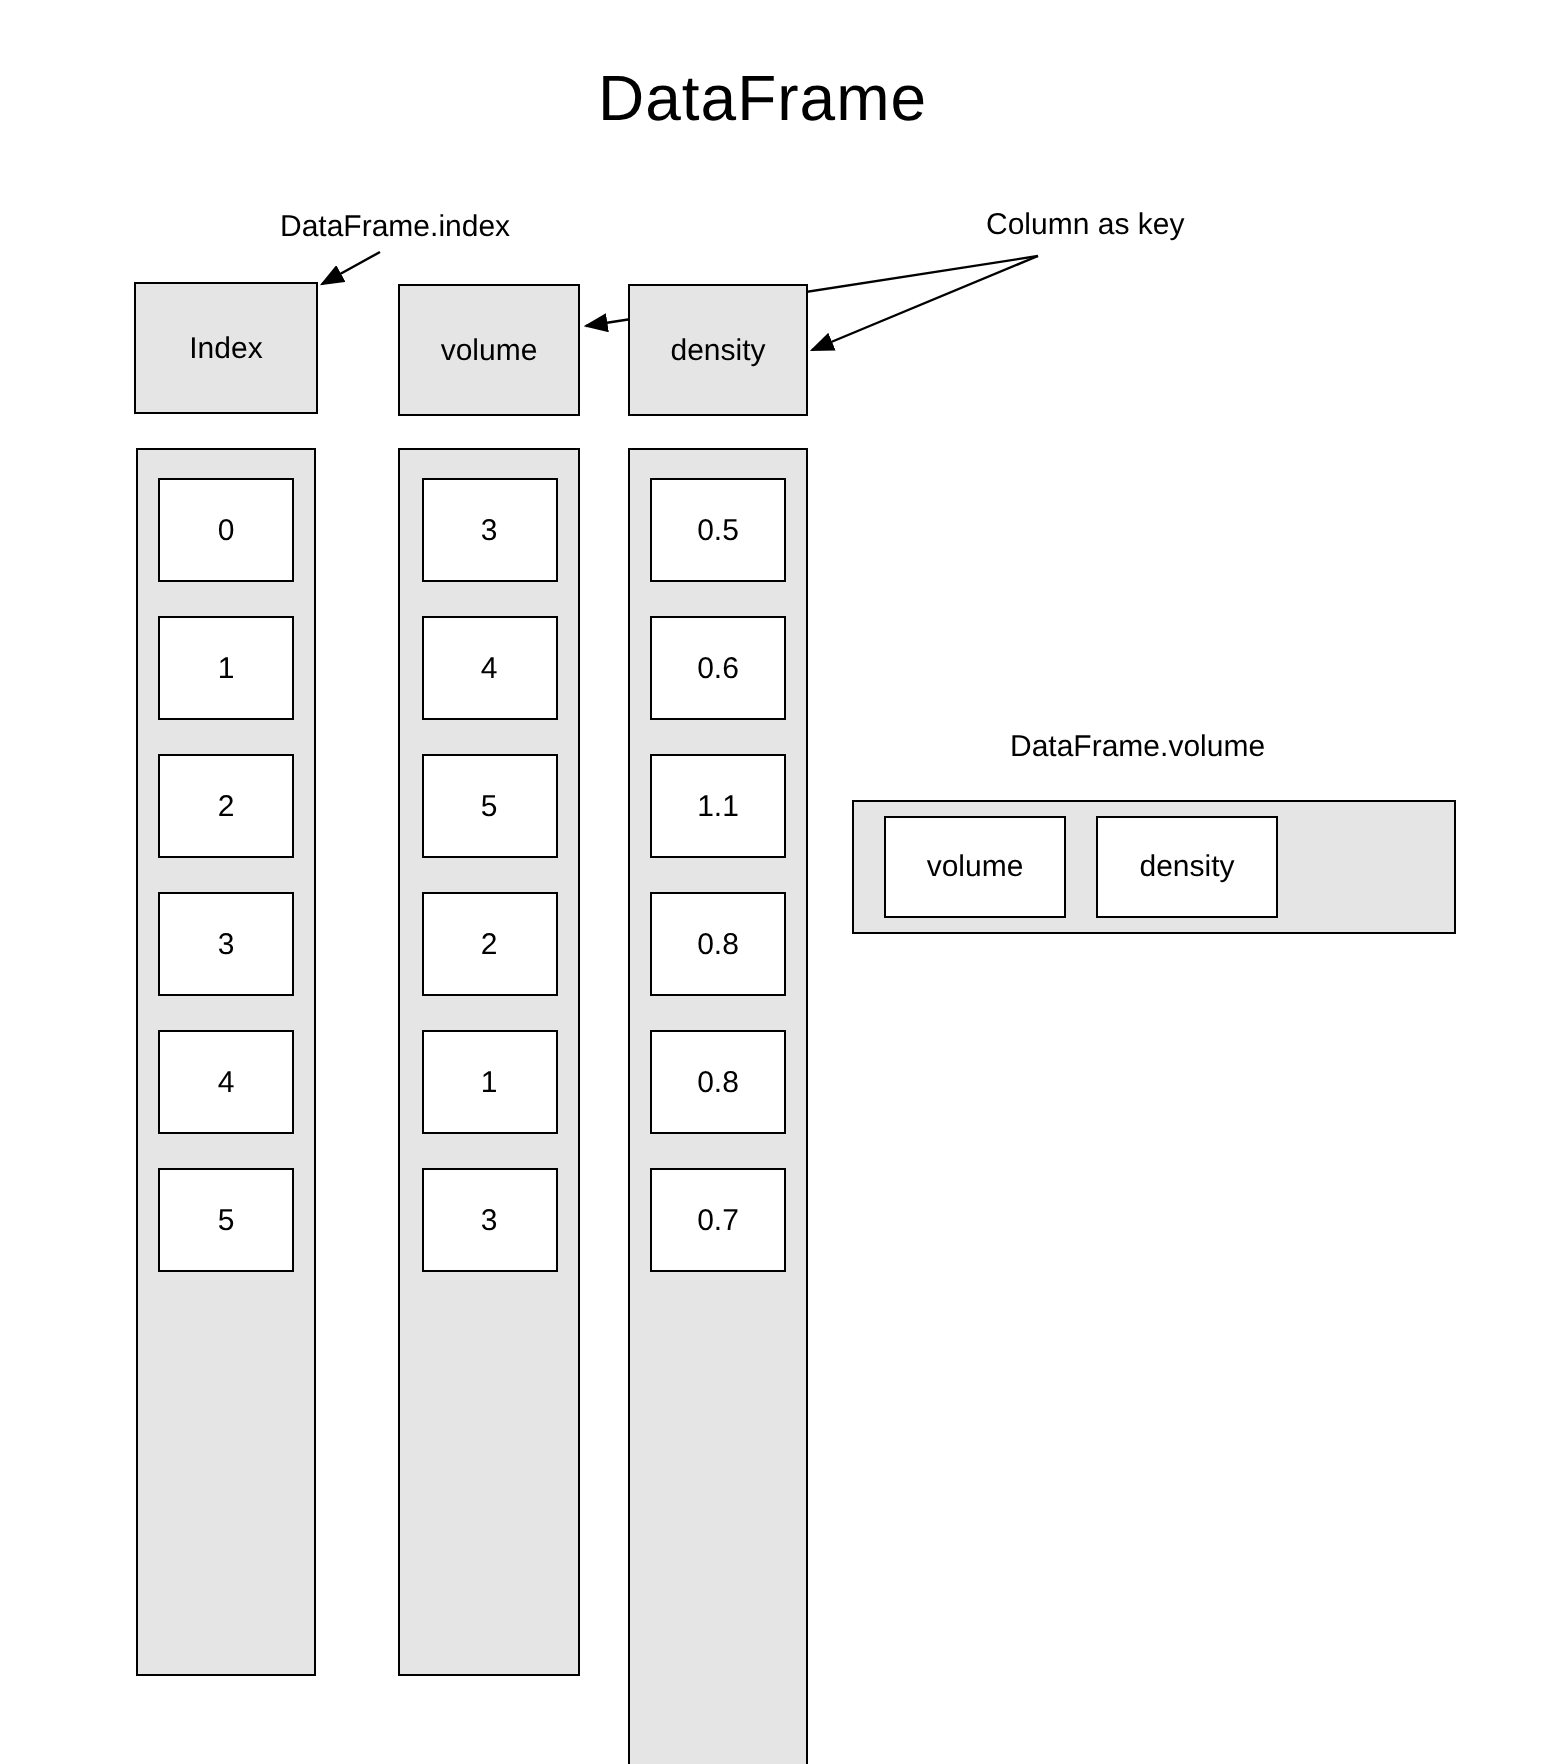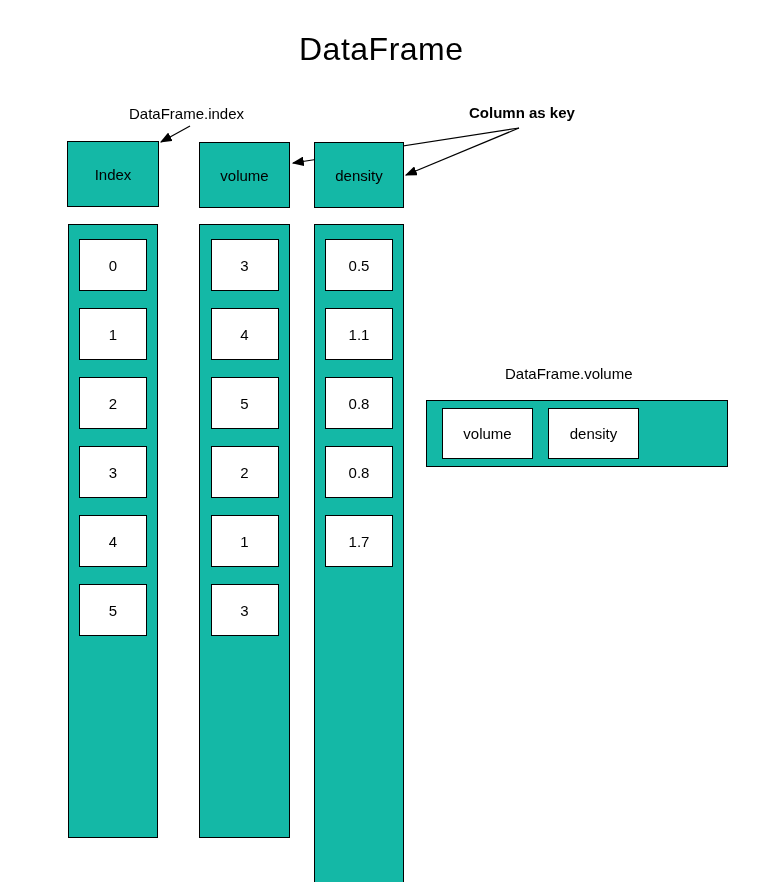--- a/index.html
+++ b/index.html
@@ -17,21 +17,21 @@
     font-size: 32px;
     letter-spacing: 0.5px;
   }
   .annot {
     position: absolute;
     font-size: 15px;
     white-space: nowrap;
   }
   .hdr-box, .tall-box, .cols-box {
     position: absolute;
-    background: #14b8a6;
+    background: #e5e5e5;
     border: 1.5px solid #000000;
     box-sizing: border-box;
     z-index: 2;
   }
   .hdr-box {
     display: flex; align-items: center; justify-content: center;
     font-size: 15px;
   }
   .tall-box {
     display: flex; flex-direction: column; align-items: center;
@@ -75,22 +75,22 @@
     <marker id="ah" markerWidth="10" markerHeight="8" refX="9" refY="4" orient="auto">
       <path d="M0,0 L10,4 L0,8 z" fill="#000000"></path>
     </marker>
   </defs>
   <line x1="190" y1="126" x2="161" y2="142" stroke="#000000" stroke-width="1.2" marker-end="url(#ah)"></line>
   <line x1="519" y1="128" x2="293" y2="163" stroke="#000000" stroke-width="1.2" marker-end="url(#ah)"></line>
   <line x1="519" y1="128" x2="406" y2="175" stroke="#000000" stroke-width="1.2" marker-end="url(#ah)"></line>
 </svg>
 
 <div class="title">DataFrame</div>
-<div class="annot" style="left:129px; top:105px;">DataFrame.index</div>
-<div class="annot" style="left:469px; top:104px;font-weight:bold;">Column as key</div>
+<div class="annot" style="left:140px; top:105px;">DataFrame.index</div>
+<div class="annot" style="left:493px; top:104px;">Column as key</div>
 <div class="annot" style="left:505px; top:365px;">DataFrame.volume</div>
 
 <div class="hdr-box" style="left:67px; top:141px; width:92px; height:66px;">
   <span>Index</span>
 </div>
 <div class="hdr-box" style="left:199px; top:142px; width:91px; height:66px;">
   <span>volume</span>
 </div>
 <div class="hdr-box" style="left:314px; top:142px; width:90px; height:66px;">
   <span>density</span>
@@ -109,22 +109,23 @@
   <div class="cell">3</div>
   <div class="cell">4</div>
   <div class="cell">5</div>
   <div class="cell">2</div>
   <div class="cell">1</div>
   <div class="cell">3</div>
 </div>
 
 <div class="tall-box" style="left:314px; top:224px; width:90px; height:703px;">
   <div class="cell">0.5</div>
+  <div class="cell">0.6</div>
   <div class="cell">1.1</div>
   <div class="cell">0.8</div>
   <div class="cell">0.8</div>
-  <div class="cell">1.7</div>
+  <div class="cell">0.7</div>
 </div>
 
 <div class="cols-box" style="left:426px; top:400px; width:302px; height:67px;">
   <div class="cols-item">volume</div>
   <div class="cols-item">density</div>
 </div>
 
 </body></html>

